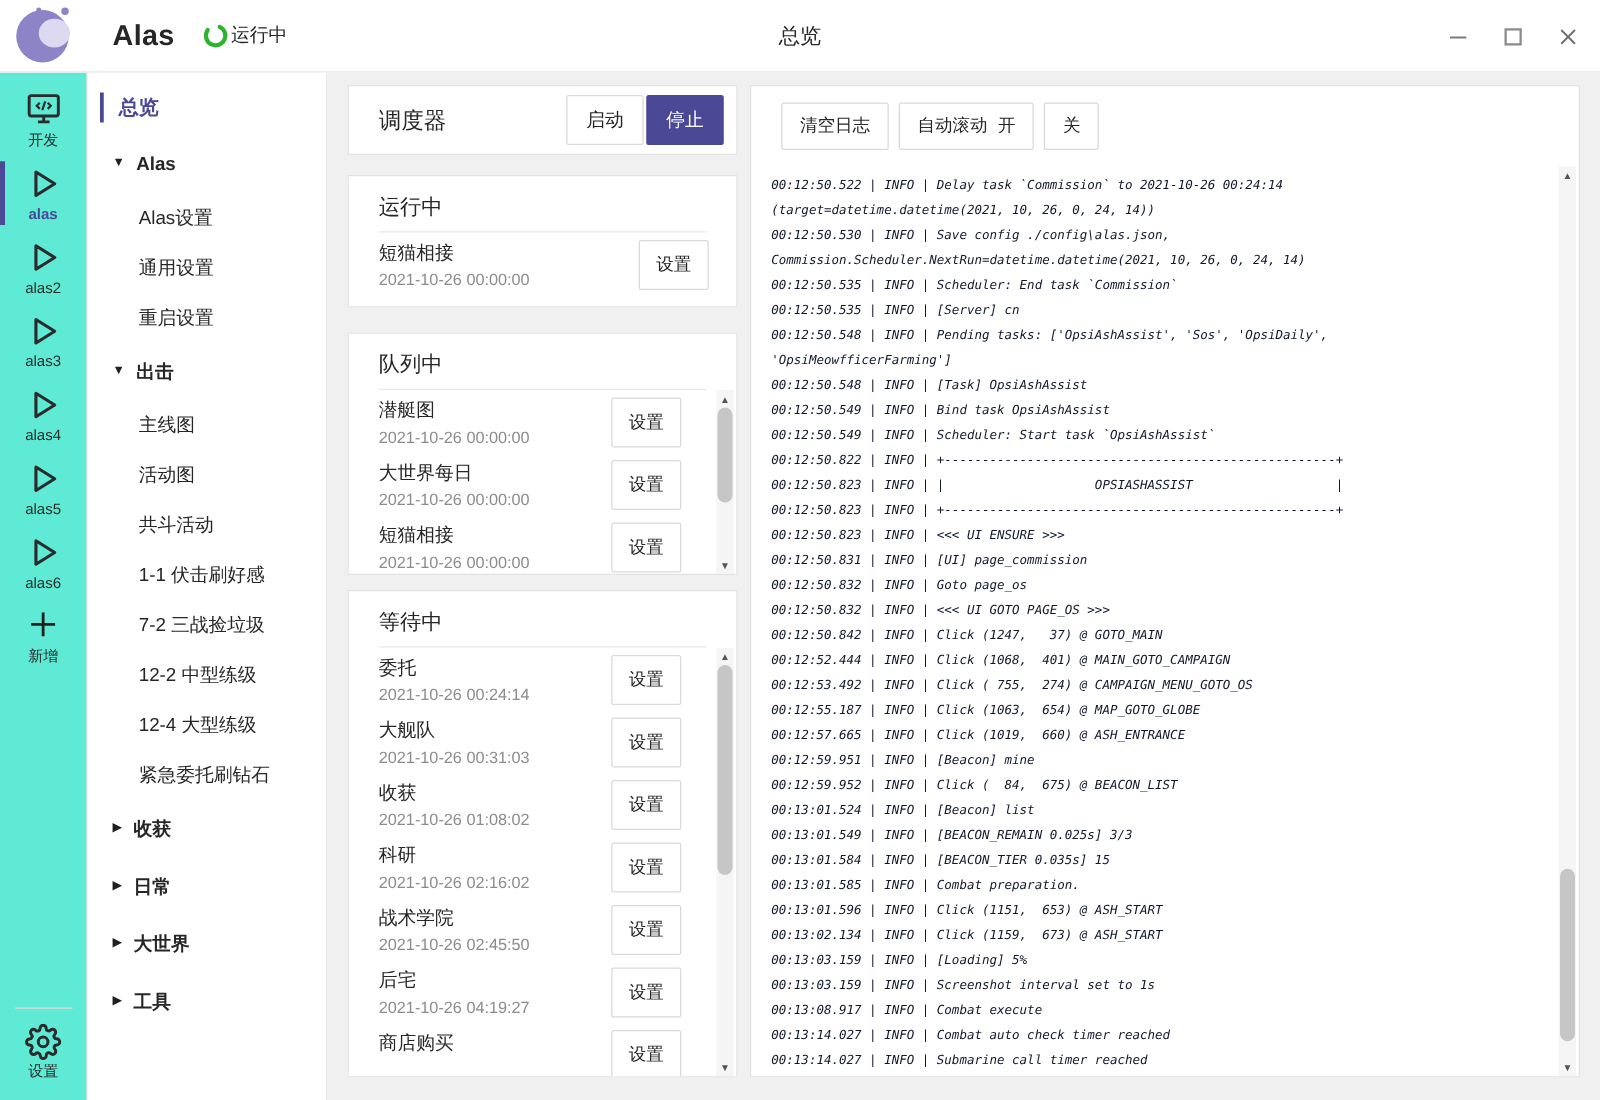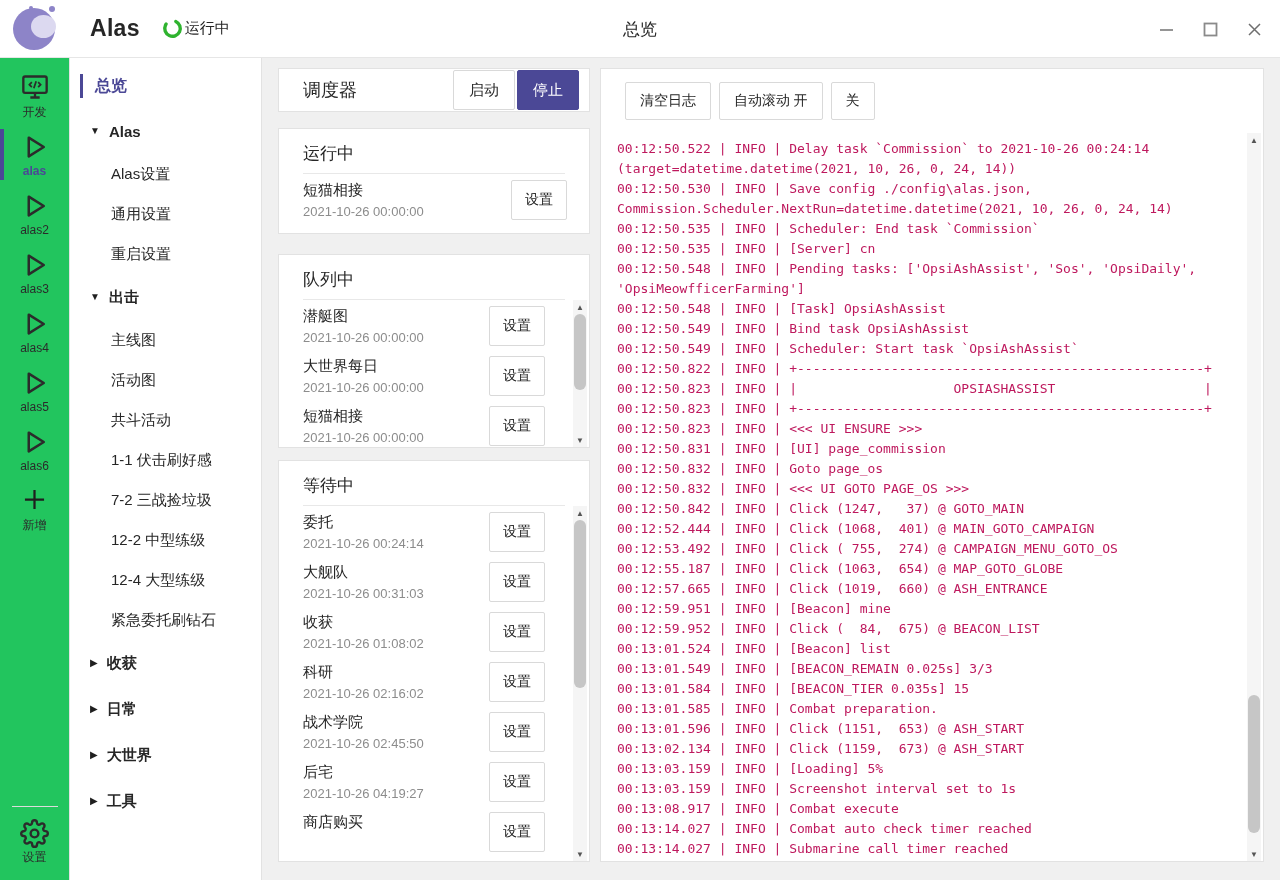--- a/index.html
+++ b/index.html
@@ -22,21 +22,21 @@
   .status{display:flex;align-items:center;margin-left:22px;gap:2px;}
   .status .txt{font-size:15px;}
   .page-title{position:absolute;left:50%;top:50%;transform:translate(-50%,-50%);font-size:17px;}
   .win{position:absolute;right:16px;top:0;height:58px;display:flex;align-items:center;gap:24px;}
   .win .wbtn{width:20px;height:20px;display:flex;align-items:center;justify-content:center;}
 
   
   .body-row{flex:1;display:flex;min-height:0;}
 
   
-  .rail{width:70px;background:#22c55e;border-right:1px solid var(--border);display:flex;flex-direction:column;align-items:stretch;padding-top:8px;}
+  .rail{width:70px;background:#5eead4;border-right:1px solid var(--border);display:flex;flex-direction:column;align-items:stretch;padding-top:8px;}
   .rail-list{flex:1;}
   .rail-item{height:59px;display:flex;flex-direction:column;align-items:center;justify-content:center;position:relative;cursor:default;}
   .rail-item .ric{height:32px;display:flex;align-items:center;justify-content:center;}
   .rail-item .rlb{font-size:12px;margin-top:1px;color:#2b2b2b;}
   .rail-item .i-dev,.rail-item .i-play,.rail-item .i-plus{display:none;}
   .rail-item.dev .i-dev{display:block;}
   .rail-item.play .i-play{display:block;}
   .rail-item.plus .i-plus{display:block;}
   .rail-item.active::before{content:'';position:absolute;left:0;top:4px;bottom:4px;width:4px;background:var(--accent);}
   .rail-item.active .rlb{color:var(--accent);font-weight:700;}
@@ -52,24 +52,24 @@
   .menu-item.overview::before{content:'';position:absolute;left:10px;top:10px;bottom:10px;width:3px;background:var(--accent);}
   .menu-item.group{height:46px;padding-left:20px;gap:9px;font-size:15px;font-weight:700;}
   .menu-item.item{height:40px;padding-left:41px;font-size:15px;}
 
   
   .main{flex:1;background:#f0f0f0;display:flex;padding:10px 16px 18px;gap:10px;min-width:0;}
   .card{background:#fff;border:1px solid var(--border);}
   .col-mid{width:312px;flex:0 0 auto;display:flex;flex-direction:column;}
 
   .btn{background:#fff;border:1px solid var(--btn-border);border-radius:2px;color:var(--text);
-       font-family:Liberation Serif, serif;font-size:14px;display:inline-flex;align-items:center;justify-content:center;cursor:default;}
+       font-family:Liberation Mono, monospace;font-size:14px;display:inline-flex;align-items:center;justify-content:center;cursor:default;}
   .btn.primary{background:var(--accent);border-color:var(--accent);color:#fff;}
 
-  .sched-head{height:44px;display:flex;align-items:center;padding:0 10px 0 24px;}
+  .sched-head{height:56px;display:flex;align-items:center;padding:0 10px 0 24px;}
   .sched-title{font-size:18px;flex:1;}
   .sched-btns{display:flex;gap:2px;}
   .sched-btns .btn{width:62px;height:40px;font-size:15px;}
 
   .task-card{margin-top:16px;display:flex;flex-direction:column;overflow:hidden;}
   .task-card.queued{margin-top:20px;height:194px;}
   .task-card.running{height:106px;}
   .task-card.waiting{margin-top:12px;flex:1;}
   .tc-title{font-size:17px;padding:13px 24px 8px;}
   .tc-div{border-top:1px solid #e8e8e8;margin:0 24px 0 24px;}
@@ -87,21 +87,21 @@
   .sb-track{flex:1;position:relative;}
   .sb-thumb{position:absolute;left:1px;right:1px;background:#c6c6c6;border-radius:6px;}
 
   
   .log-panel{flex:1;display:flex;flex-direction:column;min-width:0;}
   .log-header{height:64px;flex:0 0 auto;display:flex;align-items:center;padding:0 16px 0 24px;}
   .log-title{font-size:18px;flex:1;}
   .log-actions{display:flex;gap:8px;}
   .log-actions .btn{height:38px;padding:0 14px;}
   .log-body{flex:1;position:relative;overflow:hidden;}
-  .log-lines{padding:6px 28px 0 16px;font-family:"DejaVu Sans Mono",monospace;font-size:13px;line-height:20px;color:#be185d;}
+  .log-lines{padding:6px 28px 0 16px;font-family:"DejaVu Sans Mono",monospace;font-size:10px;line-height:20px;color:#0f172a;font-style:italic;}
   .log-line{white-space:pre;}
 </style>
 </head>
 <body>
 
 <div class="app">
 
   <header class="hdr">
     <div class="logo">
       <div class="disc"></div>

